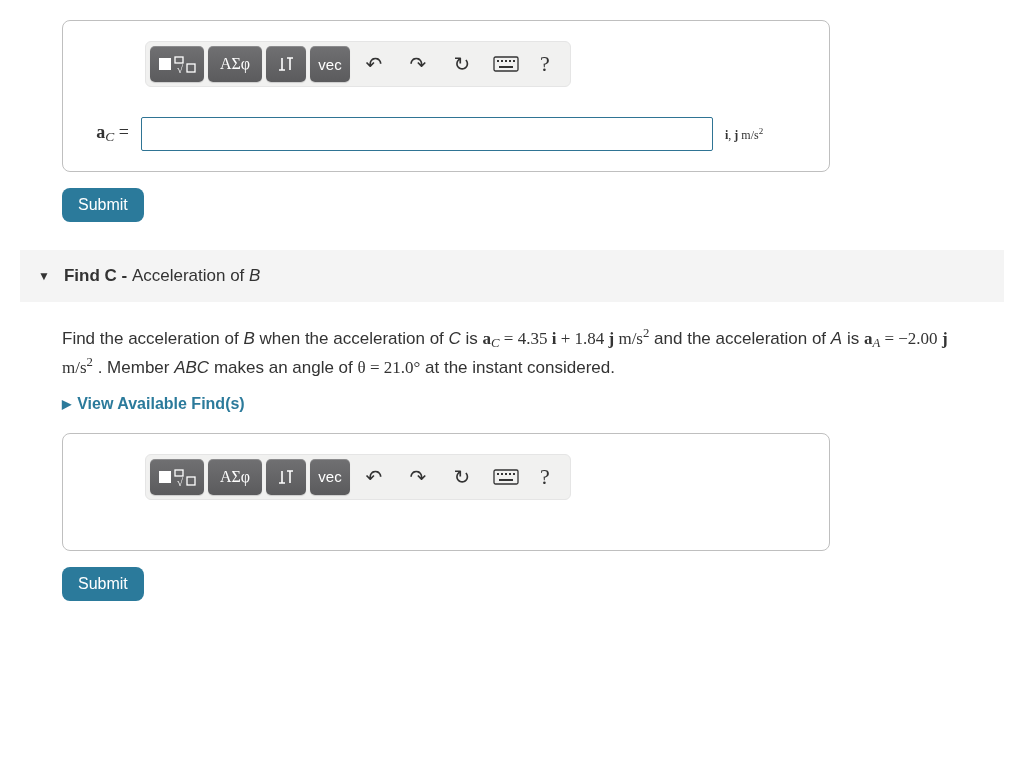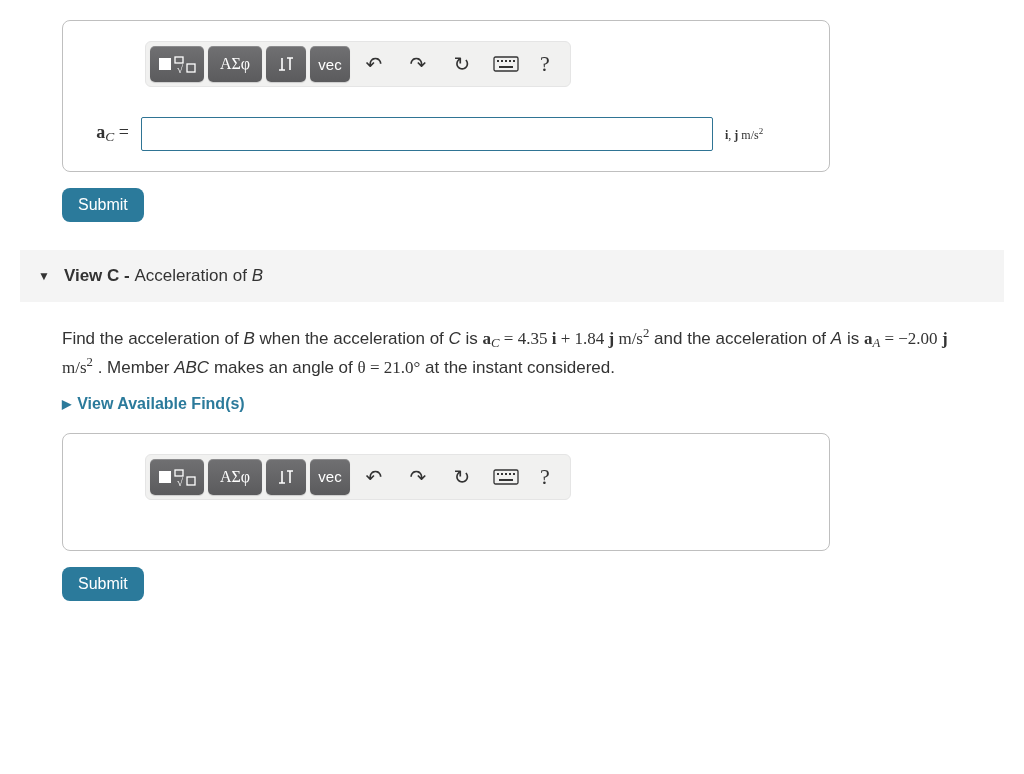--- a/index.html
+++ b/index.html
@@ -197,21 +197,21 @@
     </span>
   </div>
 </div>
 
 <button class="submit-btn">Submit</button>
 
 
 <div class="part-header">
   <span class="caret">▼</span>
   <span>
-    <span class="bold">View C</span><span class="bold"> - </span><span>Acceleration of </span><span class="italic">B</span>
+    <span class="bold">Find C</span><span class="bold"> - </span><span>Acceleration of </span><span class="italic">B</span>
   </span>
 </div>
 
 
 <div class="prompt-block">
   <p style="margin:0 0 14px 0">
     <span>Find the acceleration of </span><span class="italic">B</span><span> when the acceleration of </span><span class="italic">C</span><span> is </span><span class="serif"><span class="bold">a</span><sub class="italic">C</sub><span> = 4.35 </span><span class="bold">i</span><span> + 1.84 </span><span class="bold">j</span><span> </span><span>m/s</span><sup>2</sup></span><span> and the acceleration of </span><span class="italic">A</span><span> is </span><span class="serif"><span class="bold">a</span><sub class="italic">A</sub><span> = −2.00 </span><span class="bold">j</span><span> </span><span>m/s</span><sup>2</sup></span><span> . Member </span><span class="italic">ABC</span><span> makes an angle of </span><span class="serif">θ = 21.0°</span><span> at the instant considered.</span>
   </p>
 </div>
 

